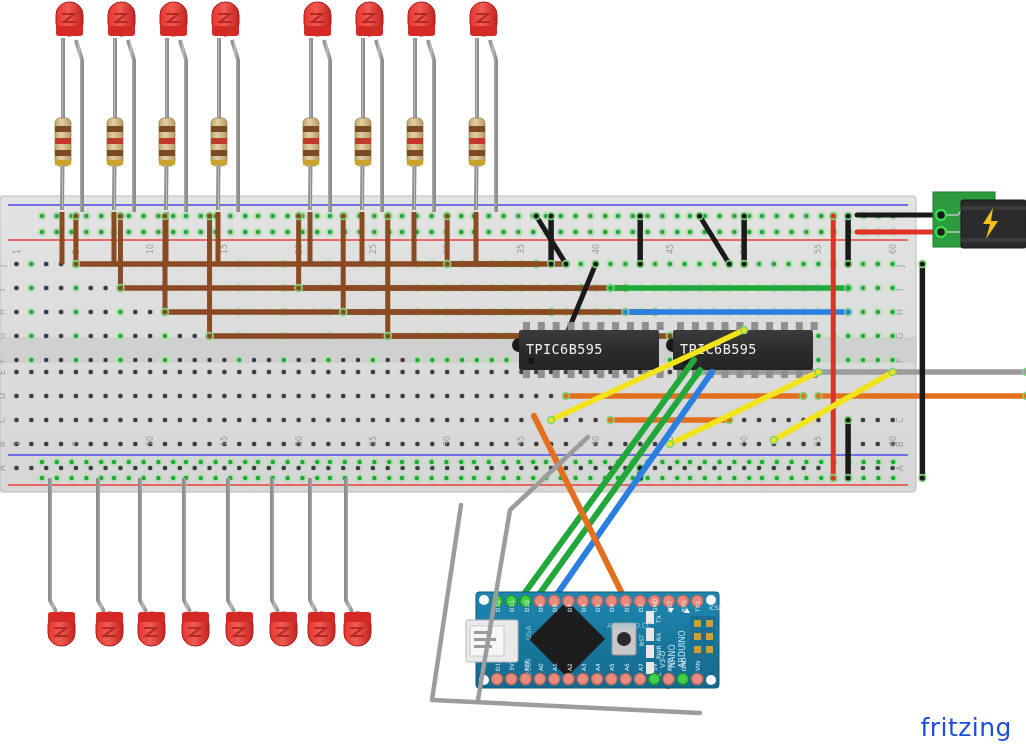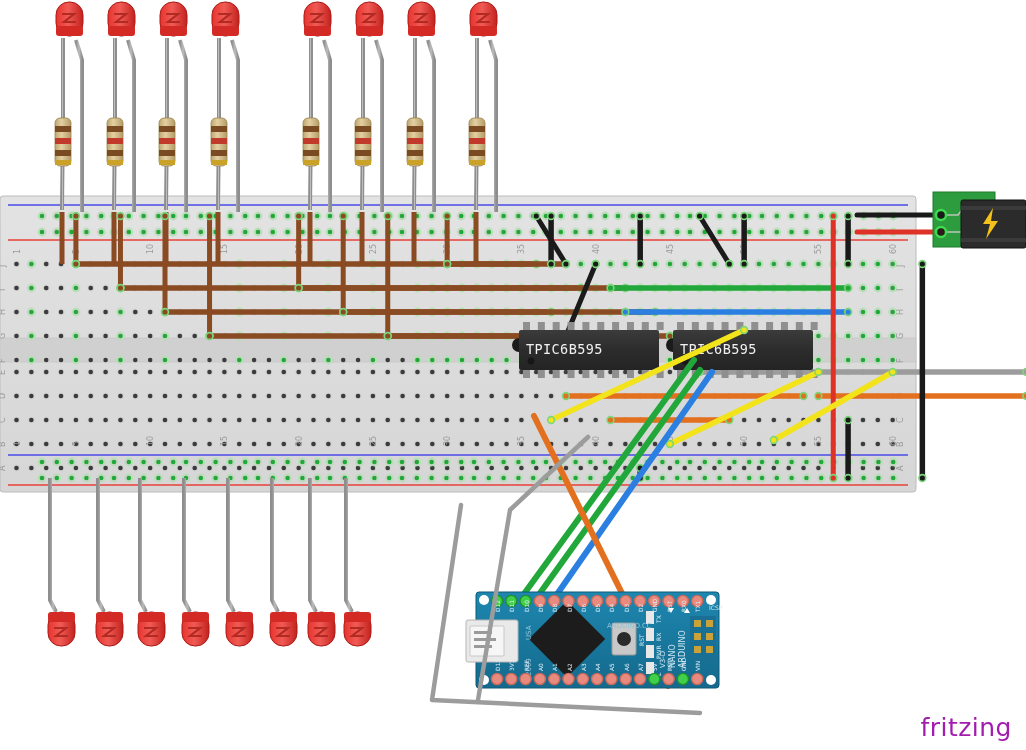--- a/index.html
+++ b/index.html
@@ -1,21 +1,21 @@
 <!DOCTYPE html>
 <html><head>
 <meta charset="utf-8">
 <style>
   html,body{margin:0;padding:0;background:#ffffff;}
   body{width:1026px;height:750px;position:relative;overflow:hidden;
        font-family:"DejaVu Sans",sans-serif;}
   #stage{position:absolute;left:0;top:0;width:1026px;height:750px;}
   svg{display:block;}
   .wm{position:absolute;right:14px;bottom:8px;font-family:"DejaVu Sans",sans-serif;
-      font-size:25px;color:#a21caf;letter-spacing:.5px;}
+      font-size:25px;color:#1d4ed8;letter-spacing:.5px;}
 </style>
 </head>
 <body>
 
 <div id="stage">
 <svg width="1026" height="750" viewBox="0 0 1026 750">
   <defs>
     <linearGradient id="ledg" x1="0" y1="0" x2="1" y2="0">
       <stop offset="0%" stop-color="#e8332e"></stop>
       <stop offset="45%" stop-color="#f05b55"></stop>

